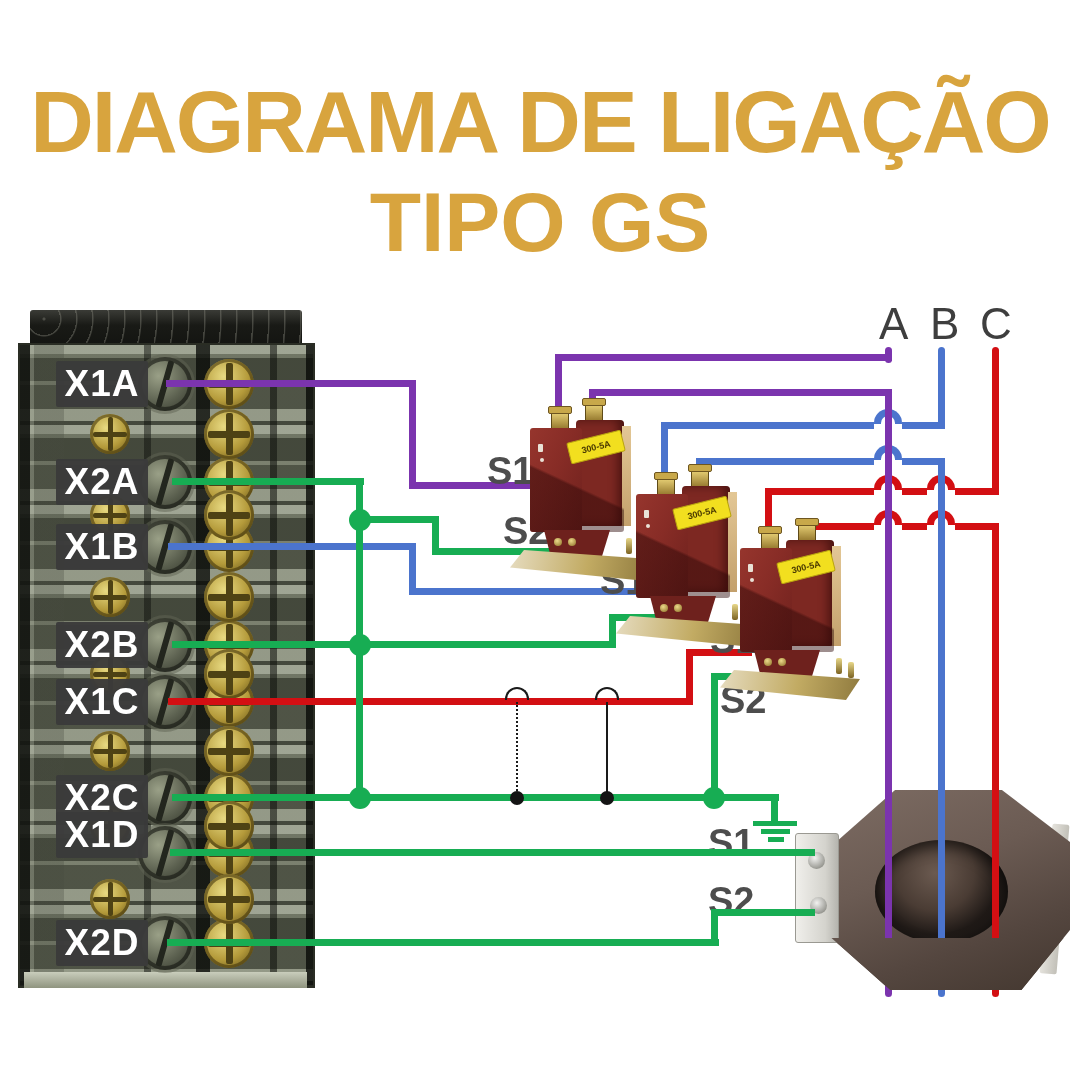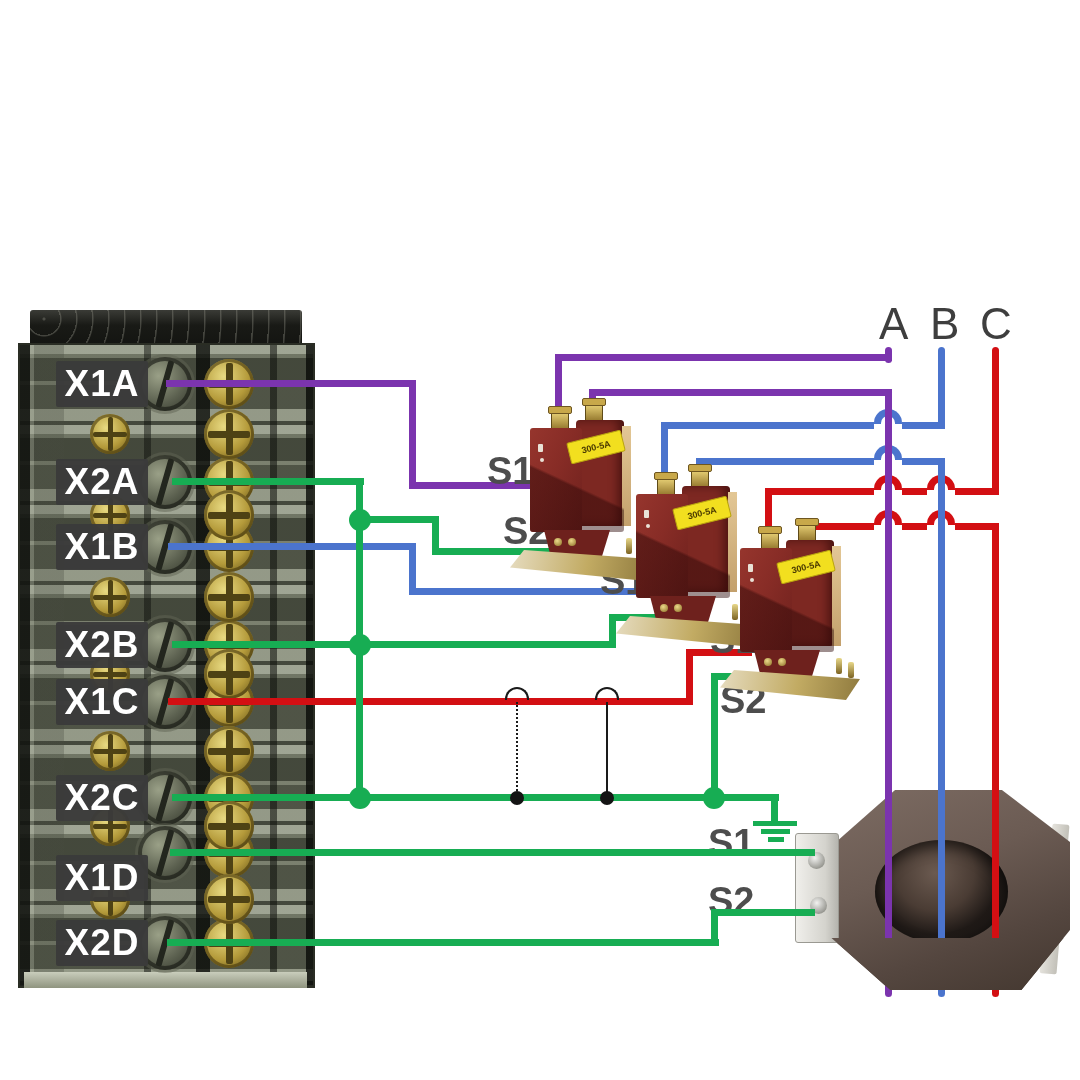--- a/index.html
+++ b/index.html
@@ -97,20 +97,24 @@
   .t-boxscrew{position:absolute;width:17px;height:17px;border-radius:50%;z-index:23;
               background:radial-gradient(circle at 40% 35%,#f2f2f0,#9b9b95 70%,#6e6e68);}
   .t-bracket{position:absolute;left:1046px;top:824px;width:17px;height:150px;background:linear-gradient(90deg,#e5e3dd,#c2c0b8);
              transform:rotate(5deg);z-index:18;border-radius:2px;}
 </style>
 </head>
 <body>
 
 <div id="stage">
 
+  <div class="title-wrap">
+    <div class="title-l1">DIAGRAMA DE LIGAÇÃO</div>
+    <div class="title-l2">TIPO GS</div>
+  </div>
 
   <div id="tcap"></div>
   <div id="tblock"></div>
   <div id="tbot"></div>
 
   <div class="screw sbig" style="left:138px;top:357px">
       <div class="slot"></div>
     </div>
   <div class="screw sbig" style="left:138px;top:455px">
       <div class="slot"></div>
@@ -223,21 +227,21 @@
       <div class="cx"></div>
       <div class="cy"></div>
     </div>
 
   <div class="chip" style="top:361px">X1A</div>
   <div class="chip" style="top:459px">X2A</div>
   <div class="chip" style="top:524px">X1B</div>
   <div class="chip" style="top:622px">X2B</div>
   <div class="chip" style="top:679px">X1C</div>
   <div class="chip" style="top:775px">X2C</div>
-  <div class="chip" style="top:855px">X1D</div>
+  <div class="chip" style="top:812px">X1D</div>
   <div class="chip" style="top:920px">X2D</div>
 
   <div class="ct" style="left:518px;top:412px">
     <div class="stud" style="left:33px;top:-2px"></div>
     <div class="studcap" style="left:30px;top:-6px"></div>
     <div class="stud" style="left:67px;top:-10px"></div>
     <div class="studcap" style="left:64px;top:-14px"></div>
     <div class="ct-back"></div>
     <div class="ct-tan"></div>
     <div class="ct-front"></div>

